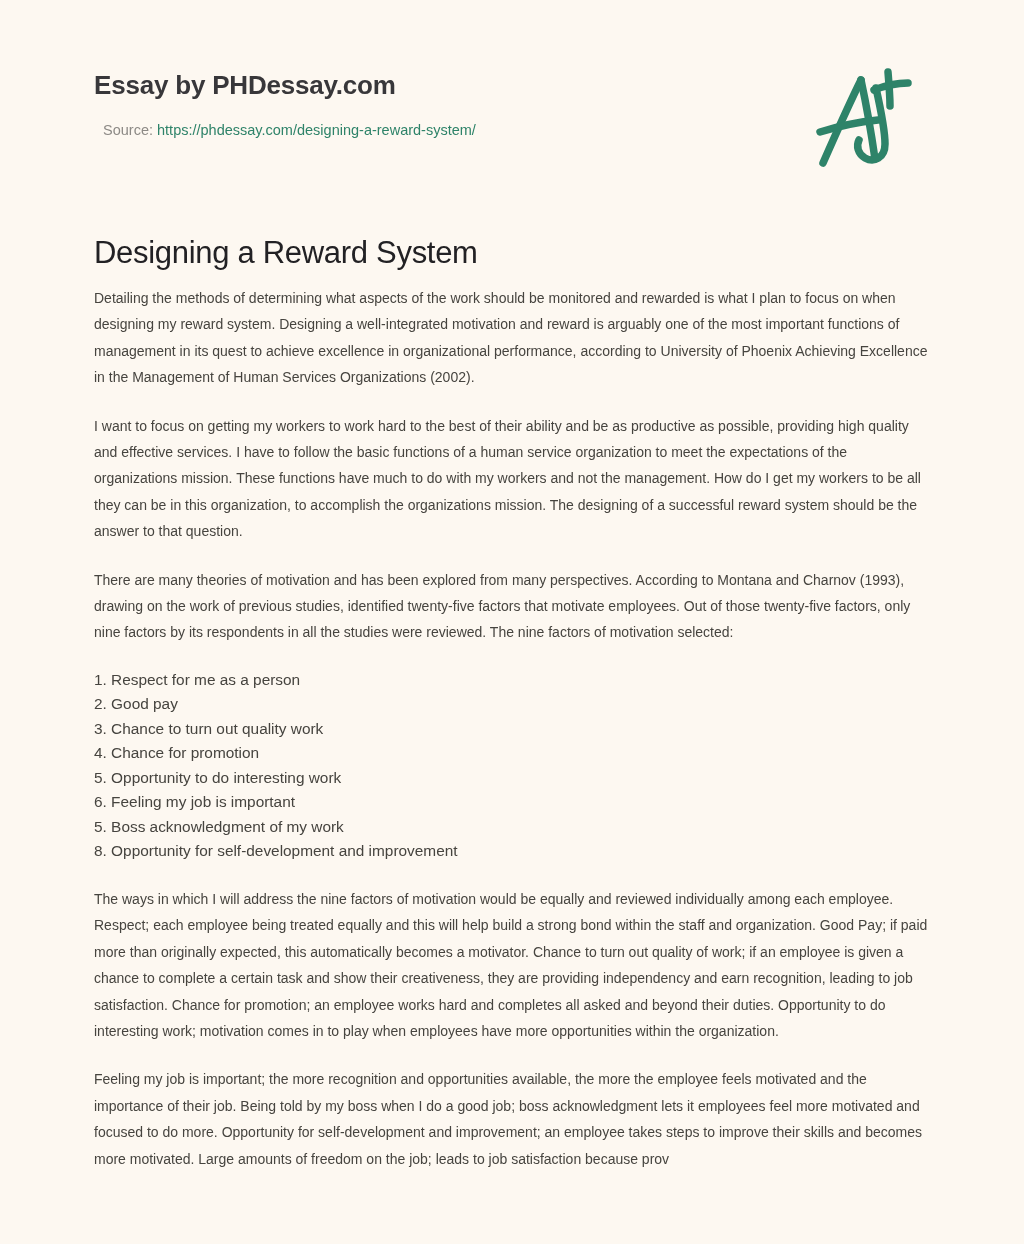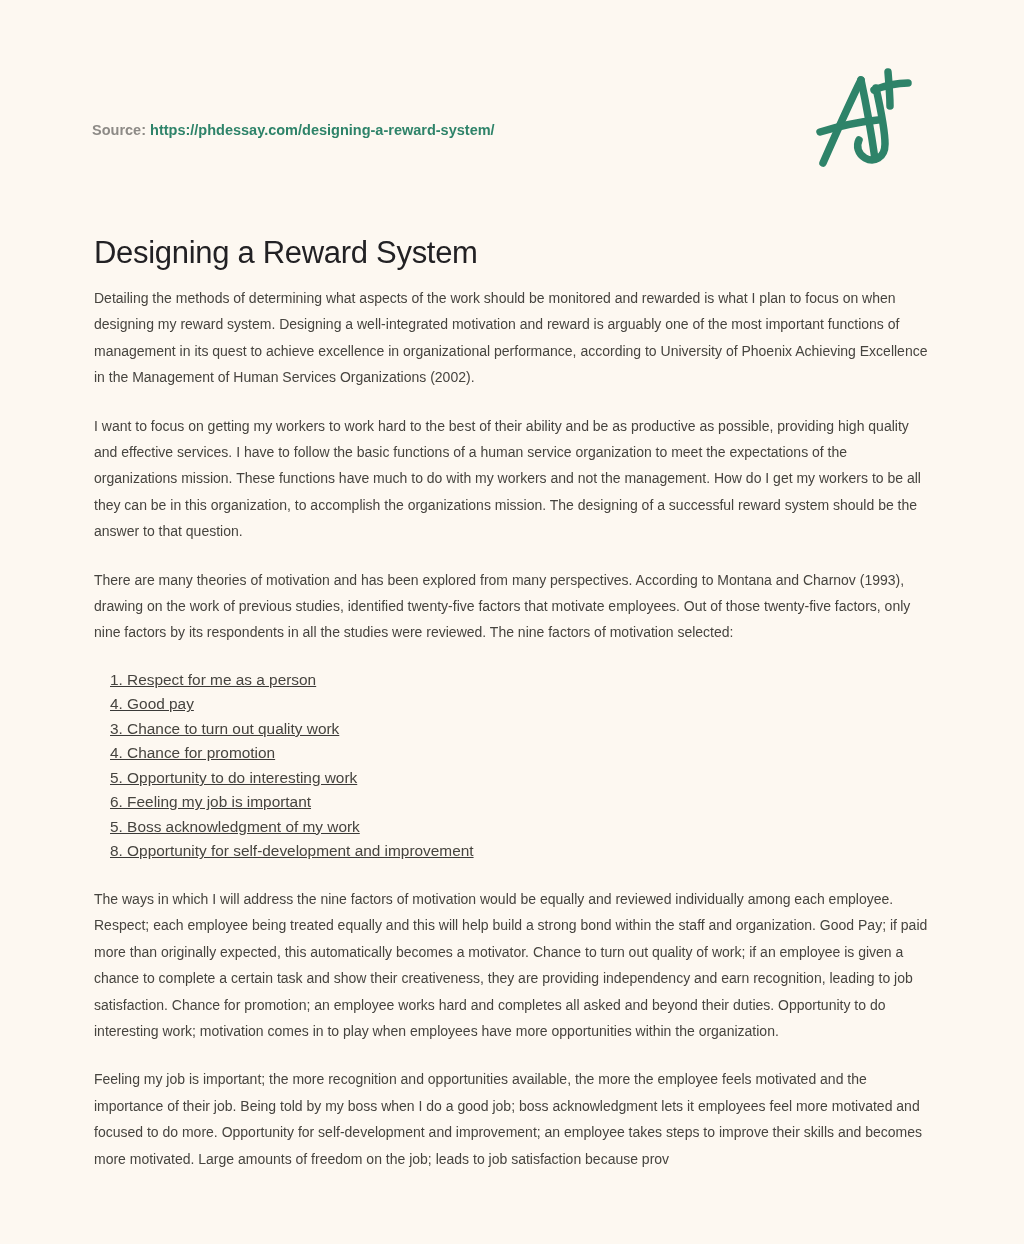--- a/index.html
+++ b/index.html
@@ -36,26 +36,25 @@
     left: 94px;
     top: 70px;
     font-size: 26px;
     font-weight: bold;
     letter-spacing: -0.2px;
     color: #38373a;
     white-space: nowrap;
   }
   .source-line {
     position: absolute;
-    left: 92px;
+    left: 103px;
     top: 122px;
     font-size: 14.5px;
     white-space: nowrap;
     color: #8d8a86;
-    font-weight: bold;
   }
   .source-label {
     color: #8d8a86;
   }
   .source-url {
     color: #2e8369;
     text-decoration: none;
   }
 
   
@@ -95,38 +94,38 @@
     margin: 0 0 22px 0;
     font-size: 14px;
     line-height: 26.4px;
     color: #46443f;
     text-align: left;
   }
   .content p.last {
     margin-bottom: 0;
   }
   ol.factors {
-    margin: 0 0 22px 16px;
+    margin: 0 0 22px 0;
     padding: 0;
     list-style: none;
-    text-decoration: underline;
   }
   ol.factors li {
     font-size: 15.4px;
     line-height: 24.5px;
     color: #46443f;
   }
 </style>
 </head>
 <body>
 
 <div class="page">
 
   <div class="header">
 
+    <div class="brand-line">Essay by PHDessay.com</div>
 
     <div class="source-line">
       <span class="source-label">Source:</span>
       <a class="source-url" href="#">https://phdessay.com/designing-a-reward-system/</a>
     </div>
 
     <div class="logo">
       <svg viewBox="0 0 104 106" xmlns="http://www.w3.org/2000/svg" fill="none" stroke="#2e8369" stroke-width="7.5" stroke-linecap="round" stroke-linejoin="round">
         <path d="M11 97 C 22 72, 38 36, 49 14"></path>
         <path d="M49 14 C 55 42, 60 72, 63 93"></path>
@@ -141,21 +140,21 @@
   <h1 class="doc-title">Designing a Reward System</h1>
 
   <div class="content">
 
     <p>Detailing the methods of determining what aspects of the work should be monitored and rewarded is what I plan to focus on when designing my reward system. Designing a well-integrated motivation and reward is arguably one of the most important functions of management in its quest to achieve excellence in organizational performance, according to University of Phoenix Achieving Excellence in the Management of Human Services Organizations (2002).</p>
     <p>I want to focus on getting my workers to work hard to the best of their ability and be as productive as possible, providing high quality and effective services. I have to follow the basic functions of a human service organization to meet the expectations of the organizations mission. These functions have much to do with my workers and not the management. How do I get my workers to be all they can be in this organization, to accomplish the organizations mission. The designing of a successful reward system should be the answer to that question.</p>
     <p>There are many theories of motivation and has been explored from many perspectives. According to Montana and Charnov (1993), drawing on the work of previous studies, identified twenty-five factors that motivate employees. Out of those twenty-five factors, only nine factors by its respondents in all the studies were reviewed. The nine factors of motivation selected:</p>
 
     <ol class="factors">
       <li>1. Respect for me as a person</li>
-      <li>4. Good pay</li>
+      <li>2. Good pay</li>
       <li>3. Chance to turn out quality work</li>
       <li>4. Chance for promotion</li>
       <li>5. Opportunity to do interesting work</li>
       <li>6. Feeling my job is important</li>
       <li>5. Boss acknowledgment of my work</li>
       <li>8. Opportunity for self-development and improvement</li>
     </ol>
 
     <p>The ways in which I will address the nine factors of motivation would be equally and reviewed individually among each employee. Respect; each employee being treated equally and this will help build a strong bond within the staff and organization. Good Pay; if paid more than originally expected, this automatically becomes a motivator. Chance to turn out quality of work; if an employee is given a chance to complete a certain task and show their creativeness, they are providing independency and earn recognition, leading to job satisfaction. Chance for promotion; an employee works hard and completes all asked and beyond their duties. Opportunity to do interesting work; motivation comes in to play when employees have more opportunities within the organization.</p>
     <p class="last">Feeling my job is important; the more recognition and opportunities available, the more the employee feels motivated and the importance of their job. Being told by my boss when I do a good job; boss acknowledgment lets it employees feel more motivated and focused to do more. Opportunity for self-development and improvement; an employee takes steps to improve their skills and becomes more motivated. Large amounts of freedom on the job; leads to job satisfaction because prov</p>

